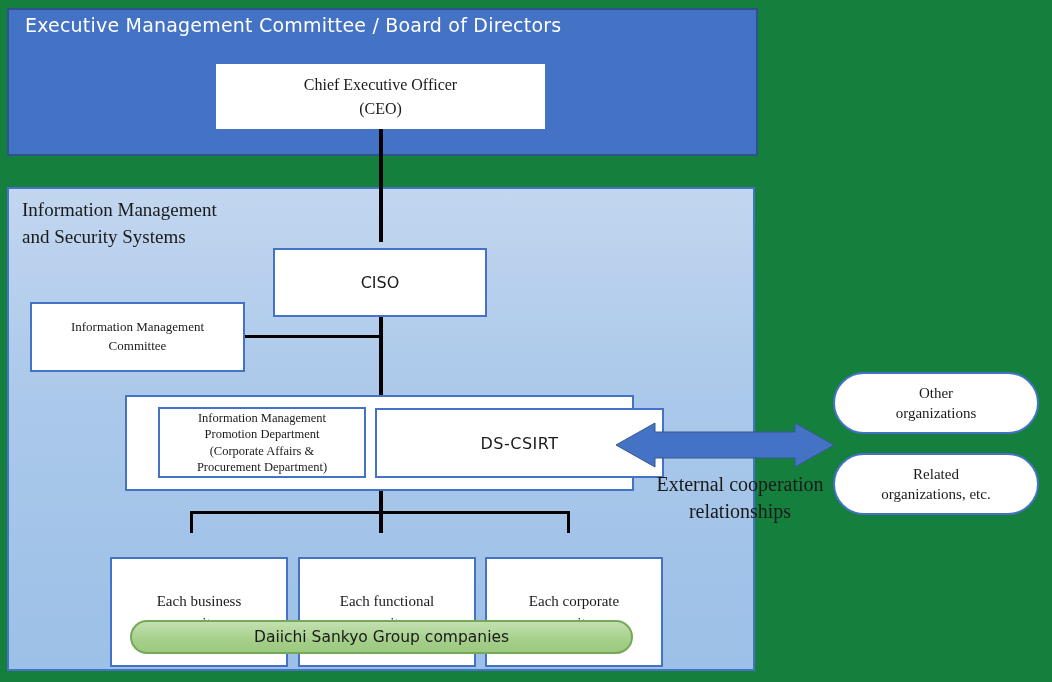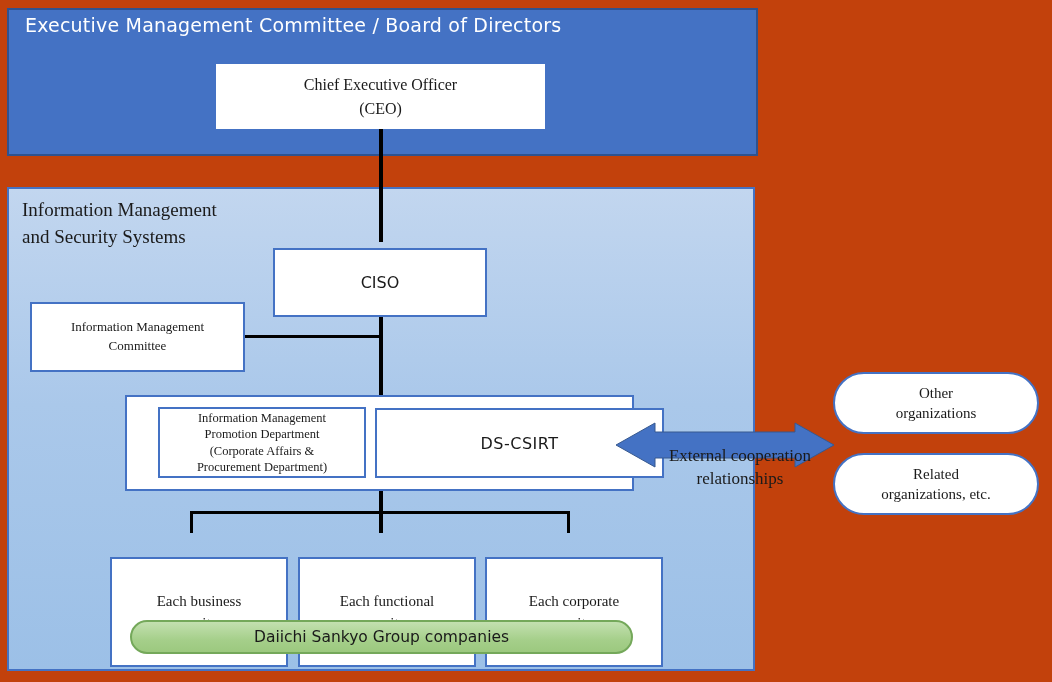--- a/index.html
+++ b/index.html
@@ -5,21 +5,21 @@
   * { margin: 0; padding: 0; box-sizing: border-box; }
   html, body { background: #ffffff; }
   body {
     font-family: "DejaVu Sans", "Liberation Sans", sans-serif;
     color: #1a1a1a;
   }
   .canvas {
     position: relative;
     width: 1052px;
     height: 682px;
-    background: #c2410c;
+    background: #15803d;
     overflow: hidden;
   }
   .abs { position: absolute; }
   .multiline { white-space: pre-line; font-family: Liberation Serif, serif; }
 
   
   .top-panel {
     left: 7px; top: 8px; width: 751px; height: 148px;
     background: #4472C4;
     border: 2px solid #2F528F;
@@ -93,23 +93,23 @@
   .trunk-ciso-group { left: 379px; top: 310px; width: 4px; height: 86px; }
   .trunk-group-units{ left: 379px; top: 491px; width: 4px; height: 42px; }
   .committee-line   { left: 244px; top: 335px; width: 137px; height: 3px; }
   .units-hline      { left: 190px; top: 511px; width: 380px; height: 3px; }
   .stub-left        { left: 190px; top: 511px; width: 3px; height: 22px; }
   .stub-right       { left: 567px; top: 511px; width: 3px; height: 22px; }
 
   
   .ext-arrow { left: 615px; top: 422px; width: 220px; height: 46px; }
   .ext-label {
-    left: 638px; top: 445px; width: 204px;
+    left: 638px; top: 471px; width: 204px;
     text-align: center;
-    font-size: 17px;
+    font-size: 20px;
     line-height: 1.35;
     color: #1a1a1a;
   }
 </style>
 </head>
 <body>
 
 <div class="canvas">
 
   <div class="abs top-panel"></div>

